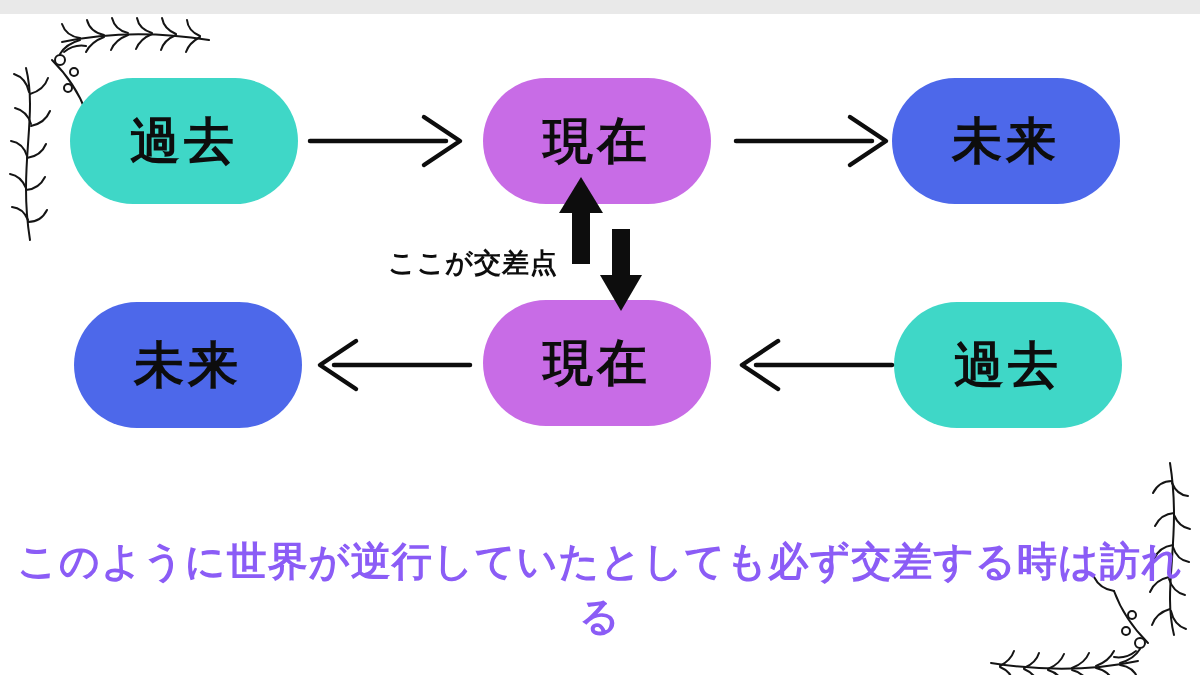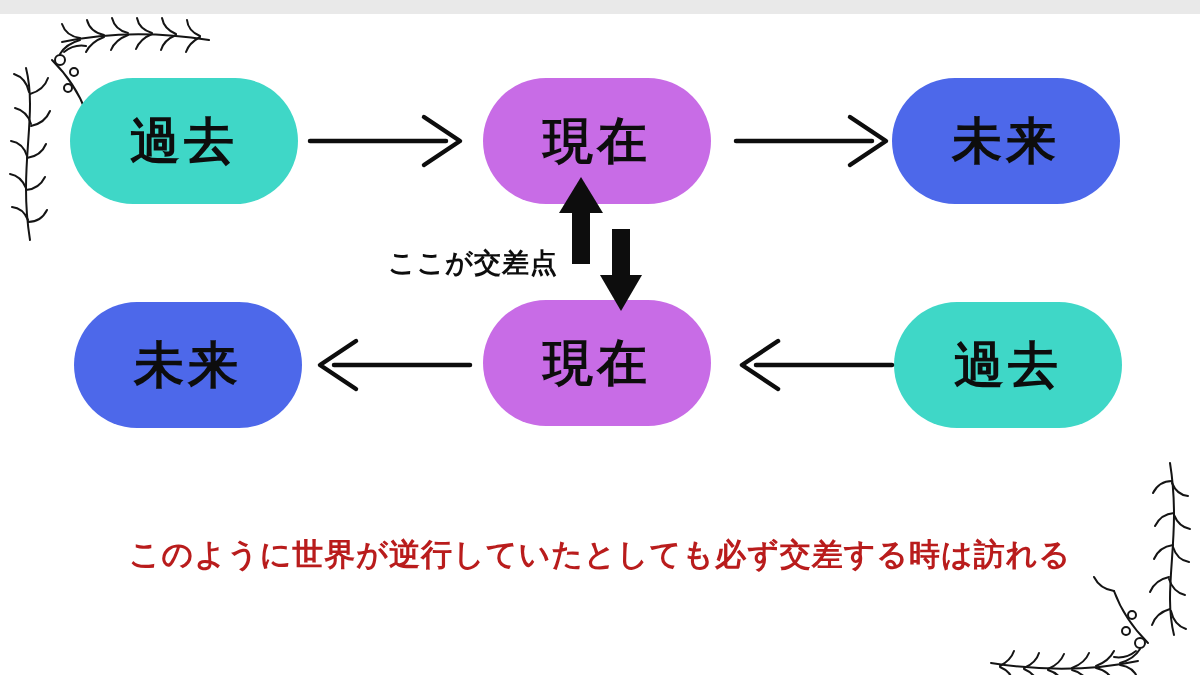--- a/index.html
+++ b/index.html
@@ -35,21 +35,21 @@
   .arr-b1{left:310px;top:319px;}
   .arr-b2{left:732px;top:319px;}
   .varrows{position:absolute;left:540px;top:155px;width:130px;height:155px;}
   .intersection-label{
     position:absolute;left:388px;top:231px;width:178px;
     text-align:left;font-size:27px;font-weight:700;color:#0d0d0d;
     letter-spacing:1px;white-space:nowrap;
   }
   .caption{
     position:absolute;left:0;top:520px;width:1200px;
-    text-align:center;font-size:31px;font-weight:700;color:#b91c1c;
+    text-align:center;font-size:40px;font-weight:700;color:#8b5cf6;
     letter-spacing:1px;
   }
   .flourish{position:absolute;}
   .flourish.tl{left:4px;top:2px;}
   .flourish.br{right:4px;bottom:2px;transform:rotate(180deg);}
 </style>
 </head>
 <body>
 
 <div class="canvas">

